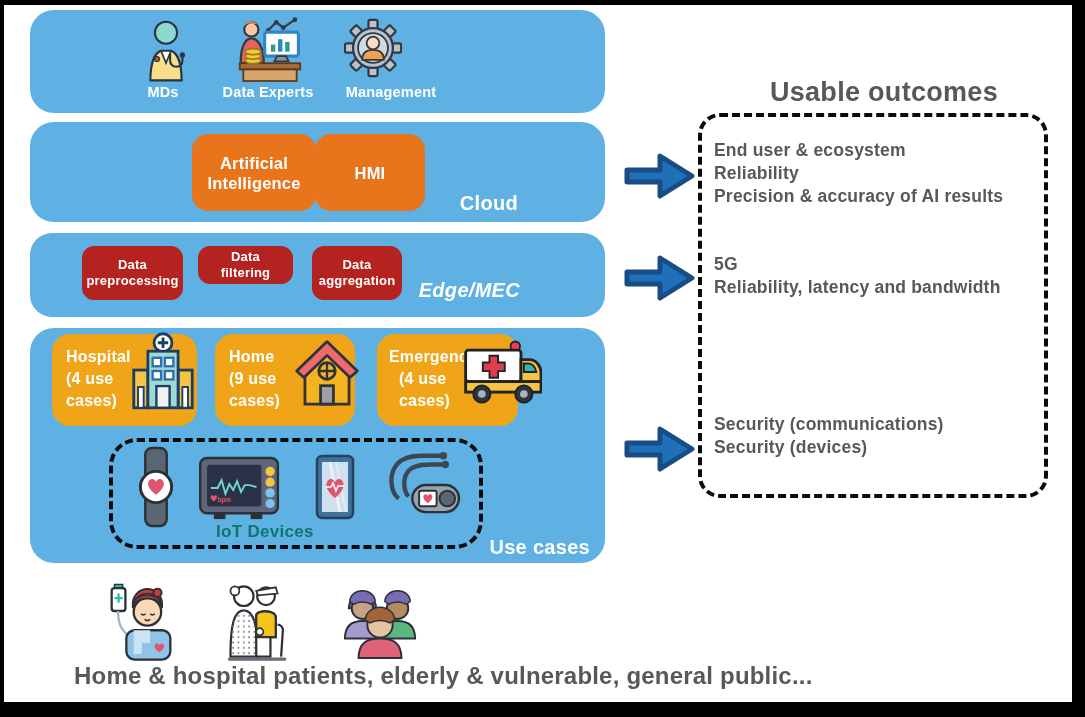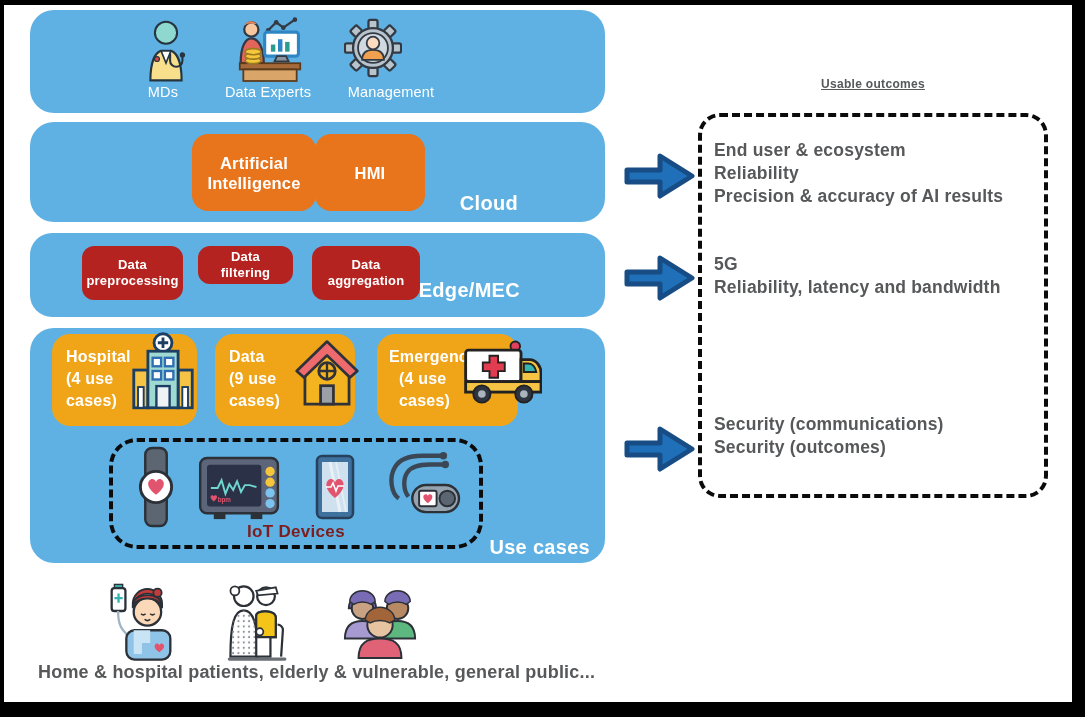--- a/index.html
+++ b/index.html
@@ -7,41 +7,41 @@
   .stage{position:relative;width:1085px;height:717px;background:#fff;overflow:hidden;}
   .frame{position:absolute;background:#000;z-index:50;}
   .frame.top{left:0;top:0;width:100%;height:5px;border-radius:4px 4px 0 0;}
   .frame.left{left:0;top:0;width:4px;height:100%;}
   .frame.right{right:0;top:0;width:13px;height:100%;}
   .frame.bottom{left:0;bottom:0;width:100%;height:15px;}
 
   .band{position:absolute;left:30px;width:575px;background:var(--blue);border-radius:24px;}
   .band-label{position:absolute;color:#fff;font-weight:bold;font-size:20px;letter-spacing:.3px;text-align:right;}
 
-  .user-item-label{position:absolute;color:#fff;font-weight:normal;font-size:14.5px;text-align:center;letter-spacing:.2px;}
+  .user-item-label{position:absolute;color:#fff;font-weight:bold;font-size:14.5px;text-align:center;letter-spacing:.2px;}
 
   .cloud-box{position:absolute;background:var(--orange);border-radius:16px;color:#fff;font-weight:bold;
              font-size:16.5px;display:flex;align-items:center;justify-content:center;text-align:center;
              line-height:20px;padding:0 6px;box-sizing:border-box;letter-spacing:.2px;}
   .edge-box{position:absolute;background:var(--red);border-radius:12px;color:#fff;font-weight:bold;
             font-size:13px;display:flex;align-items:center;justify-content:center;text-align:center;
             line-height:16px;padding:0 24px;box-sizing:border-box;letter-spacing:.2px;}
   .uc-card{position:absolute;background:var(--yellow);border-radius:18px;}
   .uc-card-text{position:absolute;left:16px;top:16px;color:#fff;font-weight:bold;font-size:16px;line-height:22px;letter-spacing:.2px;}
   .icon{position:absolute;}
 
   .iot-box{position:absolute;border:4px dashed #0b0b0b;border-radius:28px;box-sizing:border-box;}
-  .iot-label{position:absolute;color:#7f1d1d;font-weight:bold;font-size:17px;text-align:center;letter-spacing:.3px;}
-
-  .outcome-title{position:absolute;color:var(--gray);font-weight:bold;font-size:12px;text-align:center;letter-spacing:.3px;text-decoration:underline;}
+  .iot-label{position:absolute;color:#0f766e;font-weight:bold;font-size:17px;text-align:left;letter-spacing:.3px;}
+
+  .outcome-title{position:absolute;color:var(--gray);font-weight:bold;font-size:27px;text-align:right;letter-spacing:.3px;}
   .outcome-box{position:absolute;border:4px dashed #0b0b0b;border-radius:22px;box-sizing:border-box;}
   .outcome-group{position:absolute;color:var(--gray);font-weight:bold;font-size:17.5px;line-height:23px;letter-spacing:.2px;white-space:nowrap;}
   .arrow{position:absolute;}
 
-  .caption{position:absolute;color:var(--gray);font-weight:bold;font-size:18px;letter-spacing:.2px;white-space:nowrap;}
+  .caption{position:absolute;color:var(--gray);font-weight:bold;font-size:24px;letter-spacing:.2px;white-space:nowrap;margin-left:36px;}
 </style>
 </head>
 <body>
 
 <div class="stage" style="--blue:#5eb1e2;--orange:#e8741c;--red:#b4231f;--yellow:#f0a519;--gray:#57585a;">
 
   <div class="frame top"></div>
   <div class="frame left"></div>
   <div class="frame right"></div>
   <div class="frame bottom"></div>
@@ -125,22 +125,22 @@
   <div class="band-label" style="left:438px;top:76px;width:80px;margin-top:44px;">Users</div>
 
   <div class="band" style="top:122px;height:100px;"></div>
   <div class="cloud-box" style="left:192px;top:134px;width:124px;height:77px;">Artificial Intelligence</div>
   <div class="cloud-box" style="left:315px;top:134px;width:110px;height:77px;">HMI</div>
   <div class="band-label" style="left:438px;top:192px;width:80px;">Cloud</div>
 
   <div class="band" style="top:233px;height:84px;border-radius:22px;"></div>
   <div class="edge-box" style="left:82px;top:246px;width:101px;height:54px;">Data preprocessing</div>
   <div class="edge-box" style="left:198px;top:246px;width:95px;height:38px;">Data filtering</div>
-  <div class="edge-box" style="left:312px;top:246px;width:108px;height:54px;">Data aggregation</div>
-  <div class="band-label" style="left:408px;top:279px;width:112px;">Edge/MEC</div>
+  <div class="edge-box" style="left:312px;top:246px;width:90px;height:54px;">Data aggregation</div>
+  <div class="band-label" style="left:408px;top:279px;width:112px;font-style:italic;">Edge/MEC</div>
 
   <div class="band" style="top:328px;height:235px;"></div>
 
   <div class="uc-card" style="left:52px;top:334px;width:145px;height:92px;"></div>
   <div class="uc-card-text" style="left:66px;top:346px;">
     <div>Hospital</div>
     <div>(4 use</div>
     <div>cases)</div>
   </div>
   <span class="icon" style="left:130px;top:332px;">
@@ -157,21 +157,21 @@
           <rect x="37" y="27" width="9" height="9"></rect>
         <rect x="24" y="41" width="9" height="9"></rect>
           <rect x="37" y="41" width="9" height="9"></rect>
       </g>
       <rect x="28" y="57" width="14" height="23" fill="#eef2f5" stroke="#1c3e63" stroke-width="2.5"></rect>
     </svg>
   </span>
 
   <div class="uc-card" style="left:215px;top:334px;width:140px;height:92px;"></div>
   <div class="uc-card-text" style="left:229px;top:346px;">
-    <div>Data</div>
+    <div>Home</div>
     <div>(9 use</div>
     <div>cases)</div>
   </div>
   <span class="icon" style="left:293px;top:336px;">
     <svg width="68" height="70" viewBox="0 0 74 76">
       <path d="M13,42 L37,20 L61,42 L61,74 L13,74 Z" fill="#f4b41f" stroke="#30323a" stroke-width="3"></path>
       <path d="M4,38 L37,6 L70,38 L62,45 L37,21 L12,45 Z" fill="#ee6a6c" stroke="#30323a" stroke-width="3" stroke-linejoin="round"></path>
       <circle cx="37" cy="38" r="9" fill="#f4b41f" stroke="#30323a" stroke-width="3"></circle>
       <path d="M37,29.5 v17 M28.5,38 h17" stroke="#30323a" stroke-width="2.5"></path>
       <rect x="30" y="54" width="14" height="20" fill="#9aa0a6" stroke="#30323a" stroke-width="3"></rect>
@@ -259,21 +259,21 @@
     <div>End user &amp; ecosystem</div>
     <div>Reliability</div>
     <div>Precision &amp; accuracy of AI results</div>
   </div>
   <div class="outcome-group" style="left:714px;top:253px;">
     <div>5G</div>
     <div>Reliability, latency and bandwidth</div>
   </div>
   <div class="outcome-group" style="left:714px;top:413px;">
     <div>Security (communications)</div>
-    <div>Security (outcomes)</div>
+    <div>Security (devices)</div>
   </div>
 
   <span class="arrow" style="left:620px;top:148px;">
     <svg width="78" height="56" viewBox="0 0 78 56">
       <path d="M7,22 L40,22 L40,8 L72,28 L40,48 L40,34 L7,34 Z" fill="#1f70b8" stroke="#174c84" stroke-width="5" stroke-linejoin="round"></path>
     </svg>
   </span>
   <span class="arrow" style="left:620px;top:250px;">
     <svg width="78" height="56" viewBox="0 0 78 56">
       <path d="M7,22 L40,22 L40,8 L72,28 L40,48 L40,34 L7,34 Z" fill="#1f70b8" stroke="#174c84" stroke-width="5" stroke-linejoin="round"></path>

